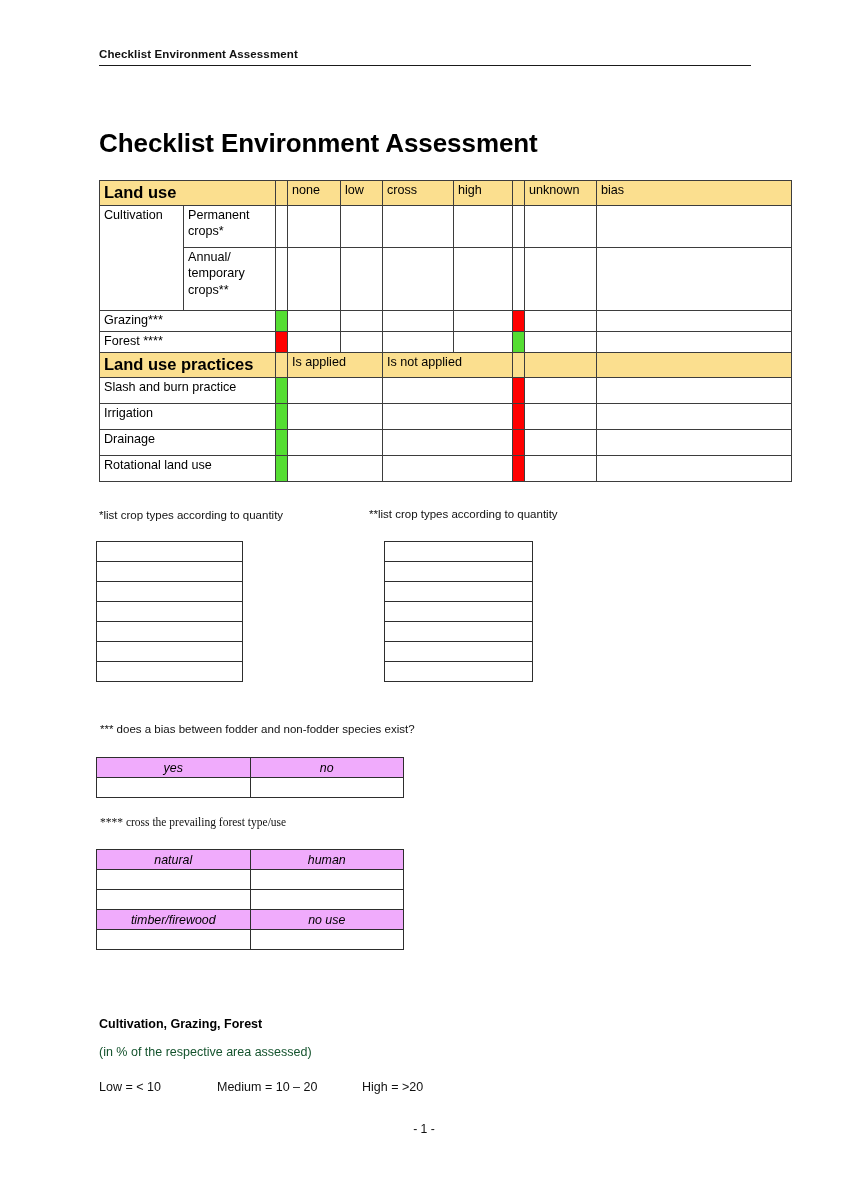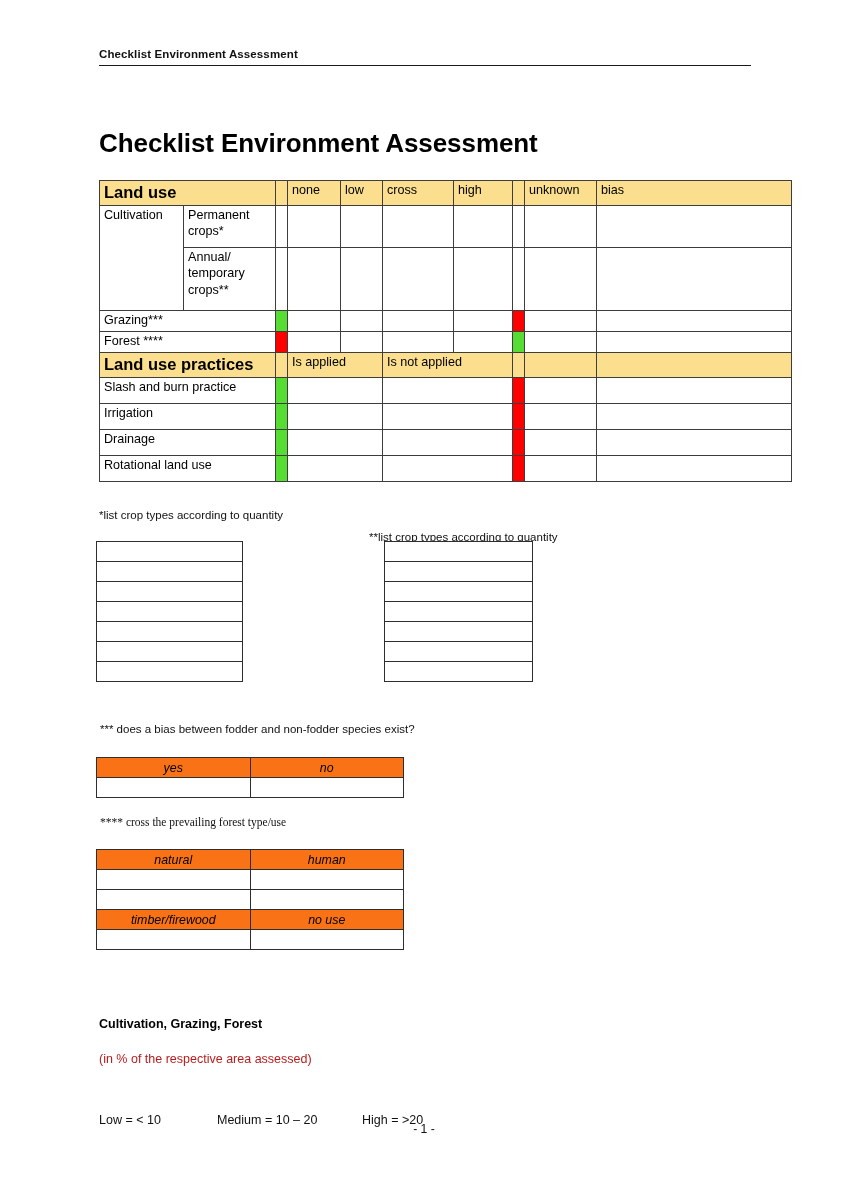--- a/index.html
+++ b/index.html
@@ -97,21 +97,21 @@
   .label-cell { text-align: left; }
 
   
   .crop-note {
     position: absolute;
     font-size: 11.5px;
     color: #111111;
     white-space: nowrap;
   }
   .crop-note-1 { left: 99px; top: 509px; }
-  .crop-note-2 { left: 369px; top: 531px; }
+  .crop-note-2 { left: 369px; top: 508px; }
 
   table.liner {
     border-collapse: collapse;
     table-layout: fixed;
   }
   table.liner td {
     border: 1px solid #2e2e2e;
     height: 19px;
     background: #ffffff;
     padding: 0;
@@ -145,21 +145,21 @@
   .choice-table td {
     border: 1px solid #2e2e2e;
     height: 19px;
     padding: 0;
     text-align: center;
     font-size: 12.4px;
     font-style: italic;
     background: #ffffff;
   }
   .choice-table td.opt {
-    background: #f97316;
+    background: #f0abfc;
   }
   .bias-table {
     position: absolute;
     left: 96px;
     top: 757px;
     width: 308px;
   }
 
   
   .forest-note {
@@ -182,35 +182,35 @@
   .legend-block {
     position: absolute;
     left: 99px;
     top: 1017px;
     width: 620px;
   }
   .legend-heading {
     font-size: 12.5px;
     font-weight: bold;
     color: #000000;
-    margin-bottom: 21px;
+    margin-bottom: 14px;
     white-space: nowrap;
   }
   .legend-sub {
     font-size: 12.5px;
-    color: #b91c1c;
+    color: #14532d;
     margin-bottom: 21px;
     white-space: nowrap;
   }
   .legend-ranges {
     font-size: 12.5px;
     color: #111111;
     white-space: nowrap;
   }
-  .legend-ranges span.rng { display: inline-block; margin-top: 26px; }
+  .legend-ranges span.rng { display: inline-block; }
   .rng-low { width: 118px; }
   .rng-med { width: 145px; }
 
   
   .page-number {
     position: absolute;
     left: 0;
     top: 1122px;
     width: 848px;
     text-align: center;

